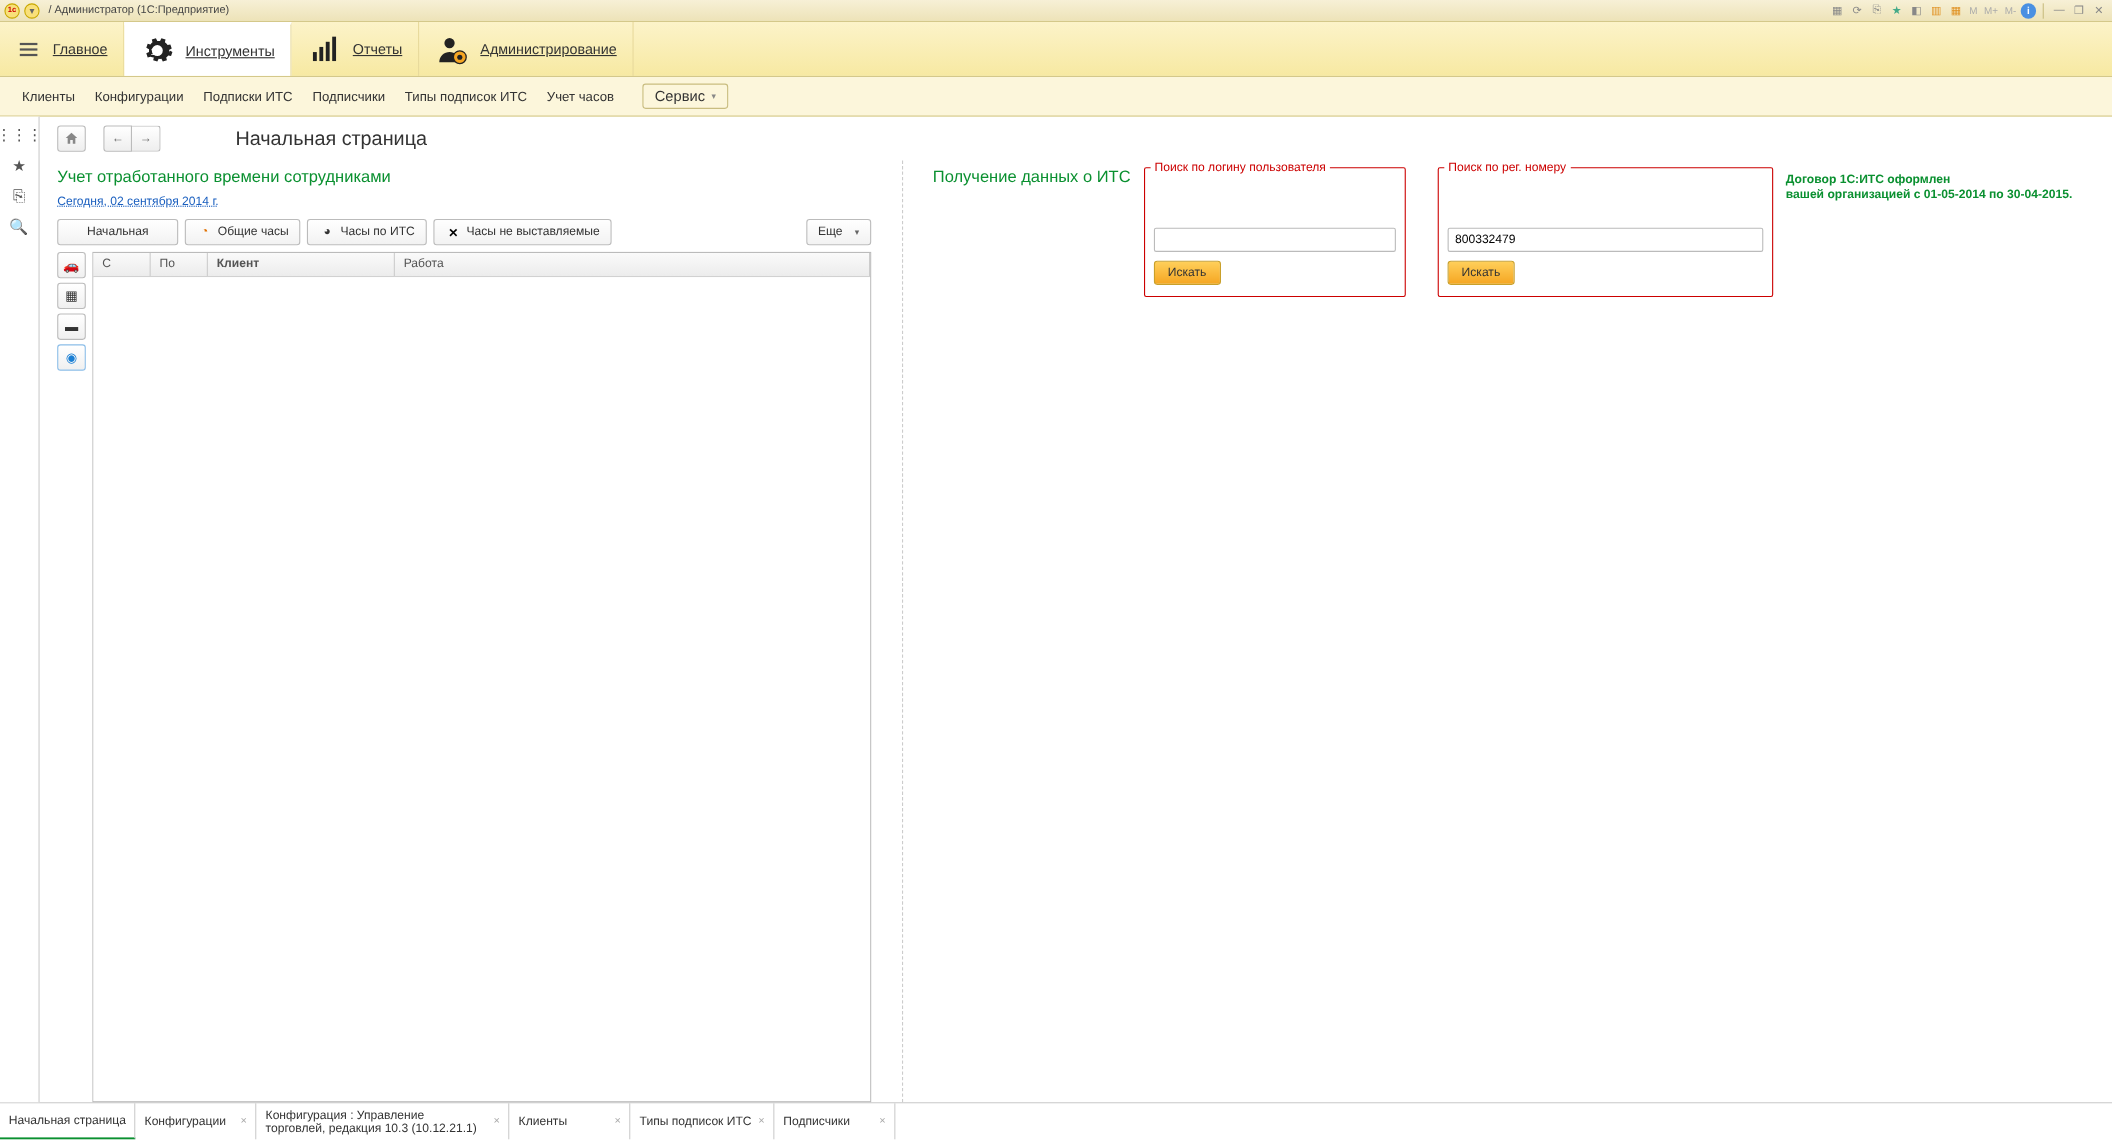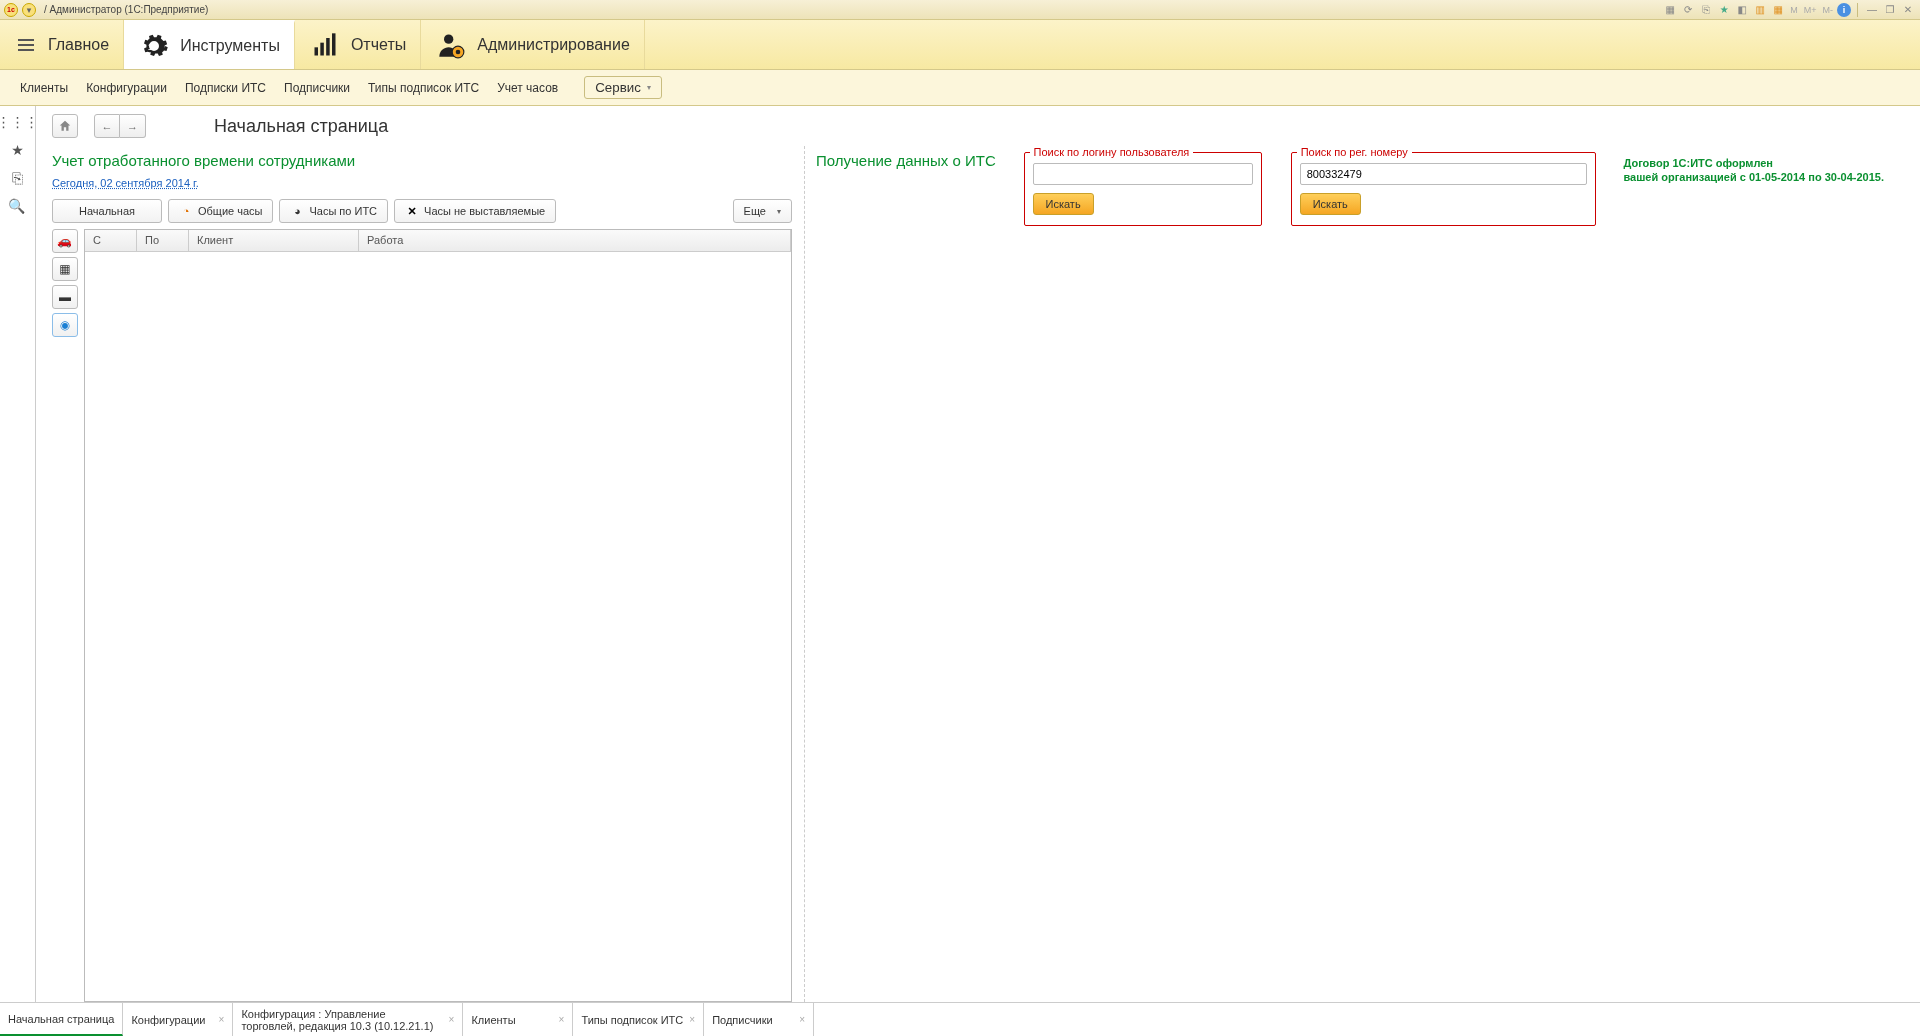--- a/index.html
+++ b/index.html
@@ -17,21 +17,21 @@
 .tb-right-icon.green { color: #4a8; }
 .tb-right-icon.info { width:14px; height:14px; border-radius:50%; background:#4a90e2; color:#fff; font-weight:bold; font-size:9px; }
 .tb-sep { width: 1px; height: 14px; background: #c9bd80; margin: 0 4px; }
 .tb-m { color: #aaa; font-size: 9px; padding: 0 2px; cursor: pointer; }
 
 
 .sections { height: 50px; background: linear-gradient(#fcf3c9, #f7e9a2); display: flex; border-bottom: 1px solid #d4c88a; }
 .sect { display: flex; align-items: center; padding: 0 14px; gap: 10px; cursor: pointer; border-right: 1px solid #e8da9c; }
 .sect.active { background: #fff; border-top: 3px solid #fff; margin-top:0; }
 .sect .sect-icon { width: 32px; height: 32px; display: flex; align-items: center; justify-content: center; font-size: 22px; color: #333; }
-.sect .sect-label { font-size: 16px; color: #333; }
+.sect .sect-label { font-size: 13px; color: #333; text-decoration: underline; }
 .hamburger { width: 24px; display: flex; flex-direction: column; gap: 3px; align-items: center; justify-content: center; padding: 0 10px; cursor: pointer; }
 .hamburger span { width: 16px; height: 2px; background: #555; }
 
 
 .subnav { height: 36px; background: #fcf6db; border-bottom: 1px solid #d4c88a; display: flex; align-items: center; padding: 0 20px; gap: 18px; font-size: 12px; }
 .subnav a { color: #333; text-decoration: none; cursor: pointer; }
 .subnav .service-btn { margin-left: 8px; border: 1px solid #c9bd80; border-radius: 3px; padding: 3px 10px; background: #fcf6db; cursor: pointer; color: #333; display: flex; align-items: center; gap: 6px; }
 .subnav .service-btn::after { content: "▾"; font-size: 8px; color: #888; }
 
 
@@ -41,21 +41,21 @@
 
 .content { flex: 1; padding: 8px 16px 0 16px; display: flex; flex-direction: column; }
 .content-header { display: flex; align-items: center; gap: 8px; margin-bottom: 8px; }
 .nav-btn-group { display:flex; }
 .nav-home { width: 26px; height: 24px; border: 1px solid #bbb; border-radius: 3px; background: linear-gradient(#fff,#eee); display: flex; align-items: center; justify-content: center; cursor: pointer; color: #666; margin-right: 8px; }
 .arrow-btn { width: 26px; height: 24px; border: 1px solid #bbb; background: linear-gradient(#fff,#eee); display: flex; align-items: center; justify-content: center; cursor: pointer; color: #666; }
 .arrow-btn.l { border-radius: 3px 0 0 3px; }
 .arrow-btn.r { border-radius: 0 3px 3px 0; border-left: none; }
 .page-title { font-size: 18px; color: #333; margin-left: 60px; }
 
-.columns { display: flex; gap: 0; flex: 1; min-height: 0; }
+.columns { display: flex; gap: 16px; flex: 1; min-height: 0; }
 .col-left { width: 740px; display: flex; flex-direction: column; }
 .col-divider { width: 24px; display: flex; justify-content: center; }
 .col-divider::before { content:""; width:0; border-left: 1px dashed #ccc; height: 100%; }
 .col-right { flex: 1; display: flex; flex-direction: row; padding-right: 20px; justify-content: space-between; }
 
 .panel-title { color: #0a9030; font-size: 15px; margin: 6px 0 8px 0; }
 .date-link { color: #1a5fbf; text-decoration: underline dotted; font-size: 11px; cursor: pointer; display: inline-block; margin-bottom: 10px; }
 
 .toolbar-row { display: flex; align-items: center; gap: 6px; margin-bottom: 6px; }
 .btn { border: 1px solid #bbb; border-radius: 3px; padding: 4px 10px; background: linear-gradient(#fff,#f2f2f2); font-size: 11px; color: #333; cursor: pointer; display: inline-flex; align-items: center; gap: 5px; height: 24px; }
@@ -64,25 +64,25 @@
 .btn-more::after { content: "▾"; font-size: 8px; margin-left: 6px; color: #666; }
 
 .table-wrap { display: flex; gap: 6px; flex: 1; min-height: 0; }
 .side-icons { width: 26px; display: flex; flex-direction: column; gap: 4px; }
 .side-icons .sicon { width: 26px; height: 24px; border: 1px solid #bbb; border-radius: 3px; background: linear-gradient(#fff,#f0f0f0); display: flex; align-items: center; justify-content: center; font-size: 12px; cursor: pointer; color: #333; }
 .side-icons .sicon.blue { color: #1a7fd4; border-color: #8bbde8; }
 
 .grid { flex: 1; border: 1px solid #bbb; display: flex; flex-direction: column; min-height: 0; }
 .grid-head { display: flex; background: linear-gradient(#fafafa,#ececec); border-bottom: 1px solid #ccc; height: 22px; }
 .grid-head .gh { border-right: 1px solid #ccc; padding: 4px 8px; font-size: 11px; color: #555; }
-.gh-c { width: 52px; } .gh-po { width: 52px; } .gh-client { width: 170px; } .gh-work { flex: 1; }
+.gh-c { width: 52px; } .gh-po { width: 52px; } .gh-client { width: 170px; font-weight: bold; } .gh-work { flex: 1; }
 .grid-body { flex: 1; background: #fff; }
 .red-frame { border: 1px solid #c00; border-radius: 2px; padding: 10px 8px 10px 8px; position: relative; margin-top: -6px; }
 .fset-label-float { position: relative; top: 0; left: 6px; background: #fff; padding: 0 4px; display: inline-block; color: #c00; font-size: 11px; z-index: 2; }
-.text-input { width: 100%; border: 1px solid #bbb; border-radius: 2px; padding: 3px 6px; font-size: 11px; height: 22px; background: #fff; }
+.text-input { width: 100%; border: 1px solid #bbb; border-radius: 2px; padding: 3px 6px; font-size: 11px; height: 22px; background: #fff; margin-top: 44px; }
 .search-btn { margin-top: 8px; border: 1px solid #c9a02a; background: linear-gradient(#ffcf5a,#f5a623); color: #333; border-radius: 3px; padding: 4px 12px; font-size: 11px; cursor: pointer; }
 
 .two-search { display: flex; gap: 14px; }
 .two-search .fset-col { flex: 1; }
 .two-search .fset-col.narrow { flex: 0 0 320px; padding-left: 15px; }
 .two-search .fset-col.wide { flex: 1; }
 
 .contract-text { color: #0a9030; font-weight: bold; font-size: 11px; line-height: 14px; margin-top: 10px; }
 
 

